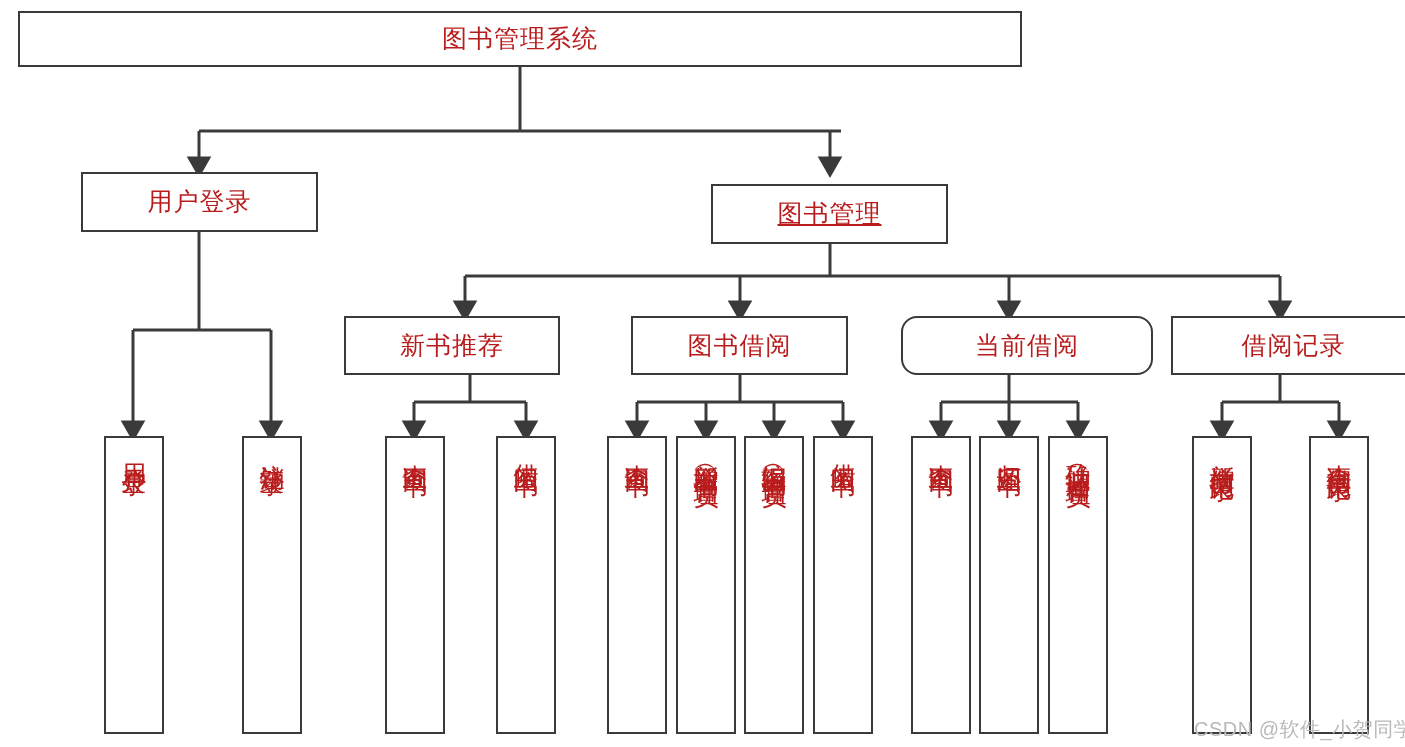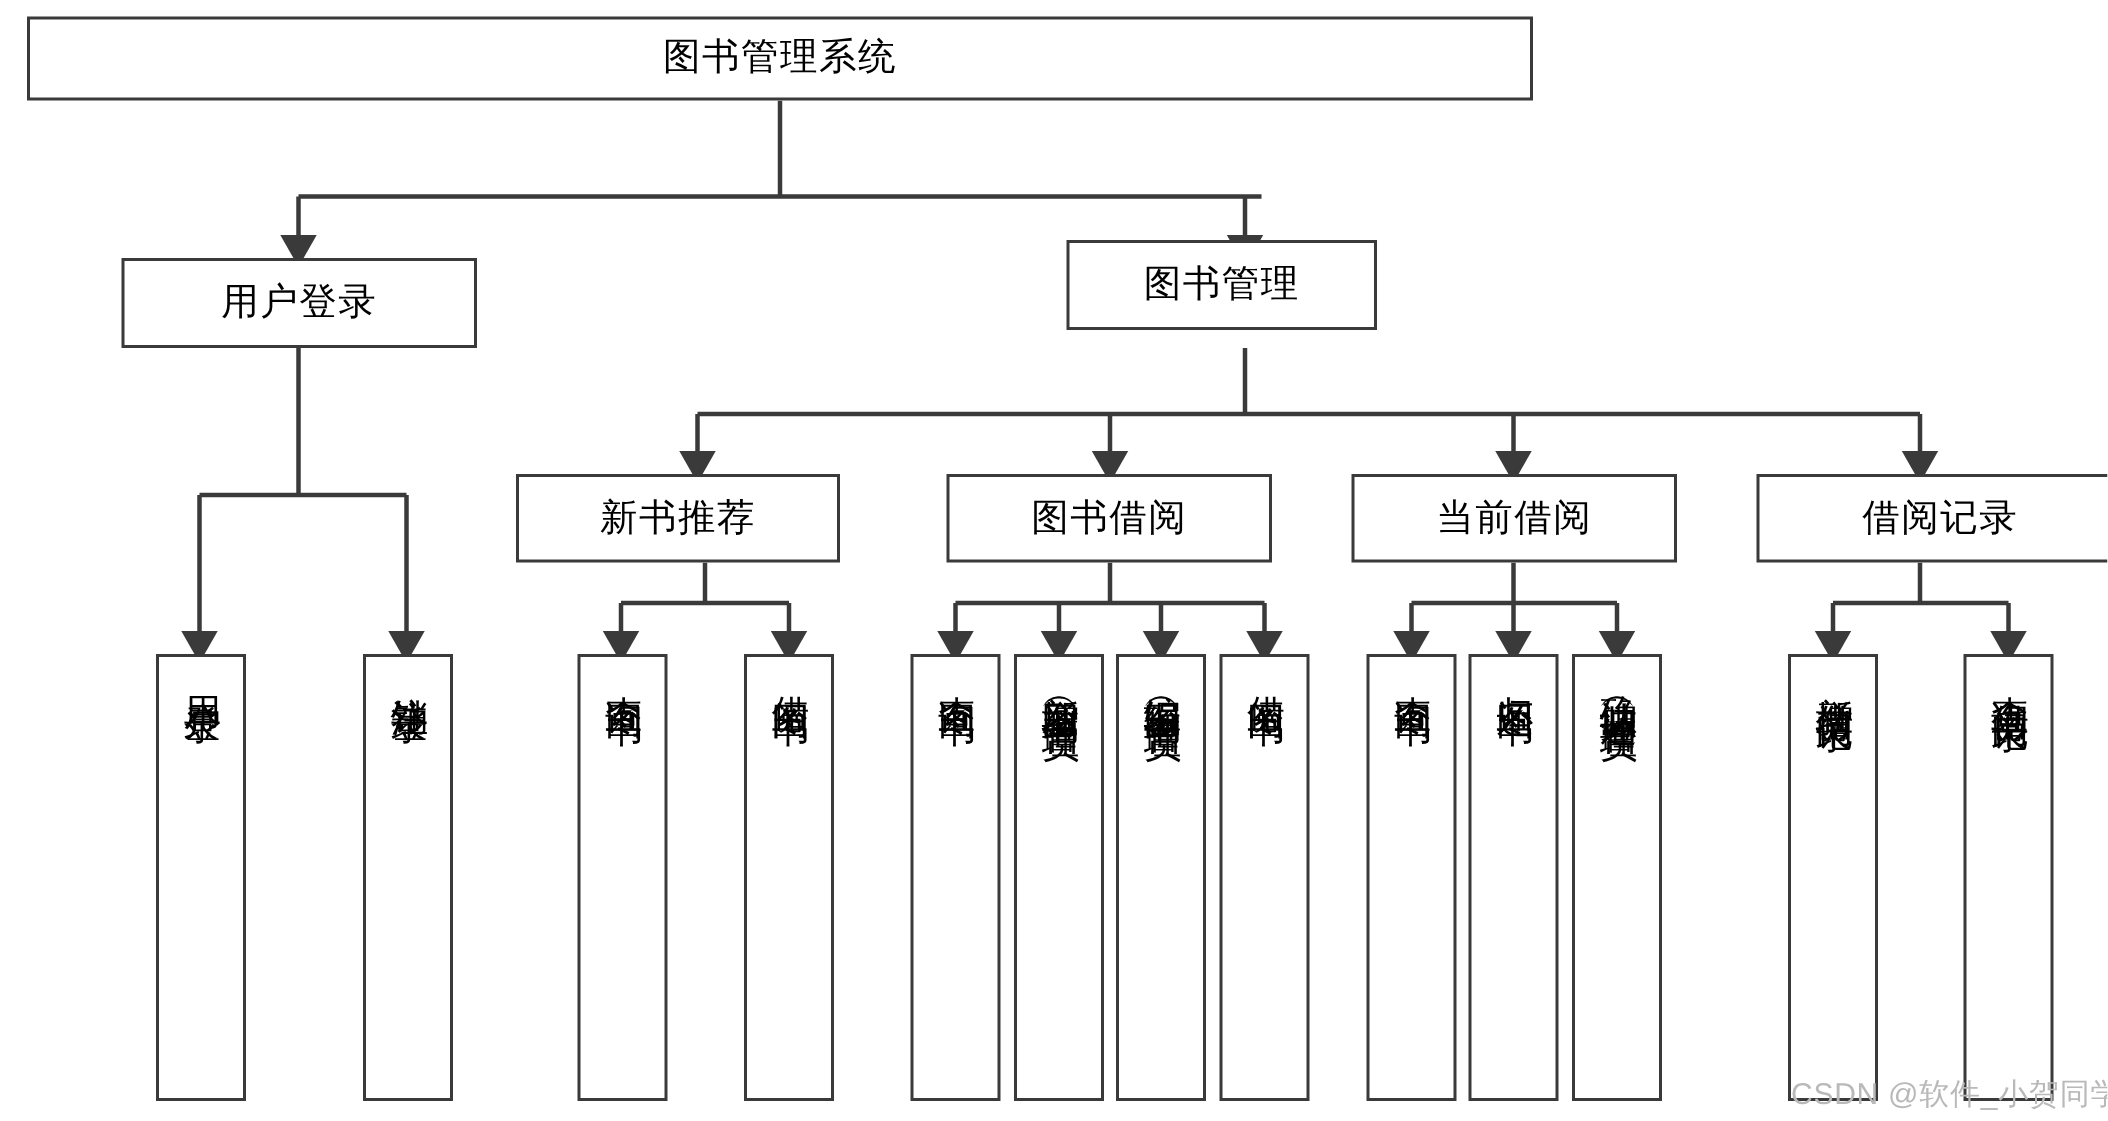--- a/index.html
+++ b/index.html
@@ -18,21 +18,21 @@
     overflow: hidden;
   }
   .node {
     position: absolute;
     box-sizing: border-box;
     background: #ffffff;
     border: 2.5px solid #3a3a3a;
     display: flex;
     align-items: center;
     justify-content: center;
-    color: #000000;
+    color: #b91c1c;
   }
   .node.horiz {
     font-size: 25px;
     letter-spacing: 1px;
     line-height: 1.1;
   }
   .node.vert {
     writing-mode: vertical-rl;
     text-orientation: upright;
     font-size: 25px;
@@ -115,27 +115,27 @@
       <path d="M1222,402 L1339,402"></path>
       <path d="M1222,402 L1222,424" marker-end="url(#arrow)"></path>
       <path d="M1339,402 L1339,424" marker-end="url(#arrow)"></path>
     </g>
   </svg>
 
   <div class="node horiz" style="left:18px; top:11px; width:1004px; height:56px;">图书管理系统</div>
 
   <div class="node horiz" style="left:81px; top:172px; width:237px; height:60px;">用户登录</div>
 
-  <div class="node horiz" style="left:711px; top:160px; width:207px; height:60px;">图书管理</div>
+  <div class="node horiz" style="left:711px; top:184px; width:237px; height:60px;text-decoration:underline;">图书管理</div>
 
   <div class="node horiz" style="left:344px; top:316px; width:216px; height:59px;">新书推荐</div>
 
   <div class="node horiz" style="left:631px; top:316px; width:217px; height:59px;font-family:Liberation Serif, serif;">图书借阅</div>
 
-  <div class="node horiz" style="left:901px; top:316px; width:217px; height:59px;">当前借阅</div>
+  <div class="node horiz" style="left:901px; top:316px; width:252px; height:59px;border-radius:16px;">当前借阅</div>
 
   <div class="node horiz" style="left:1171px; top:316px; width:245px; height:59px;">借阅记录</div>
 
   <div class="node vert" style="left:104px; top:436px; width:60px; height:298px;">
     <span>用户登录</span>
   </div>
 
   <div class="node vert" style="left:242px; top:436px; width:60px; height:298px;">
     <span>注销登录</span>
   </div>

